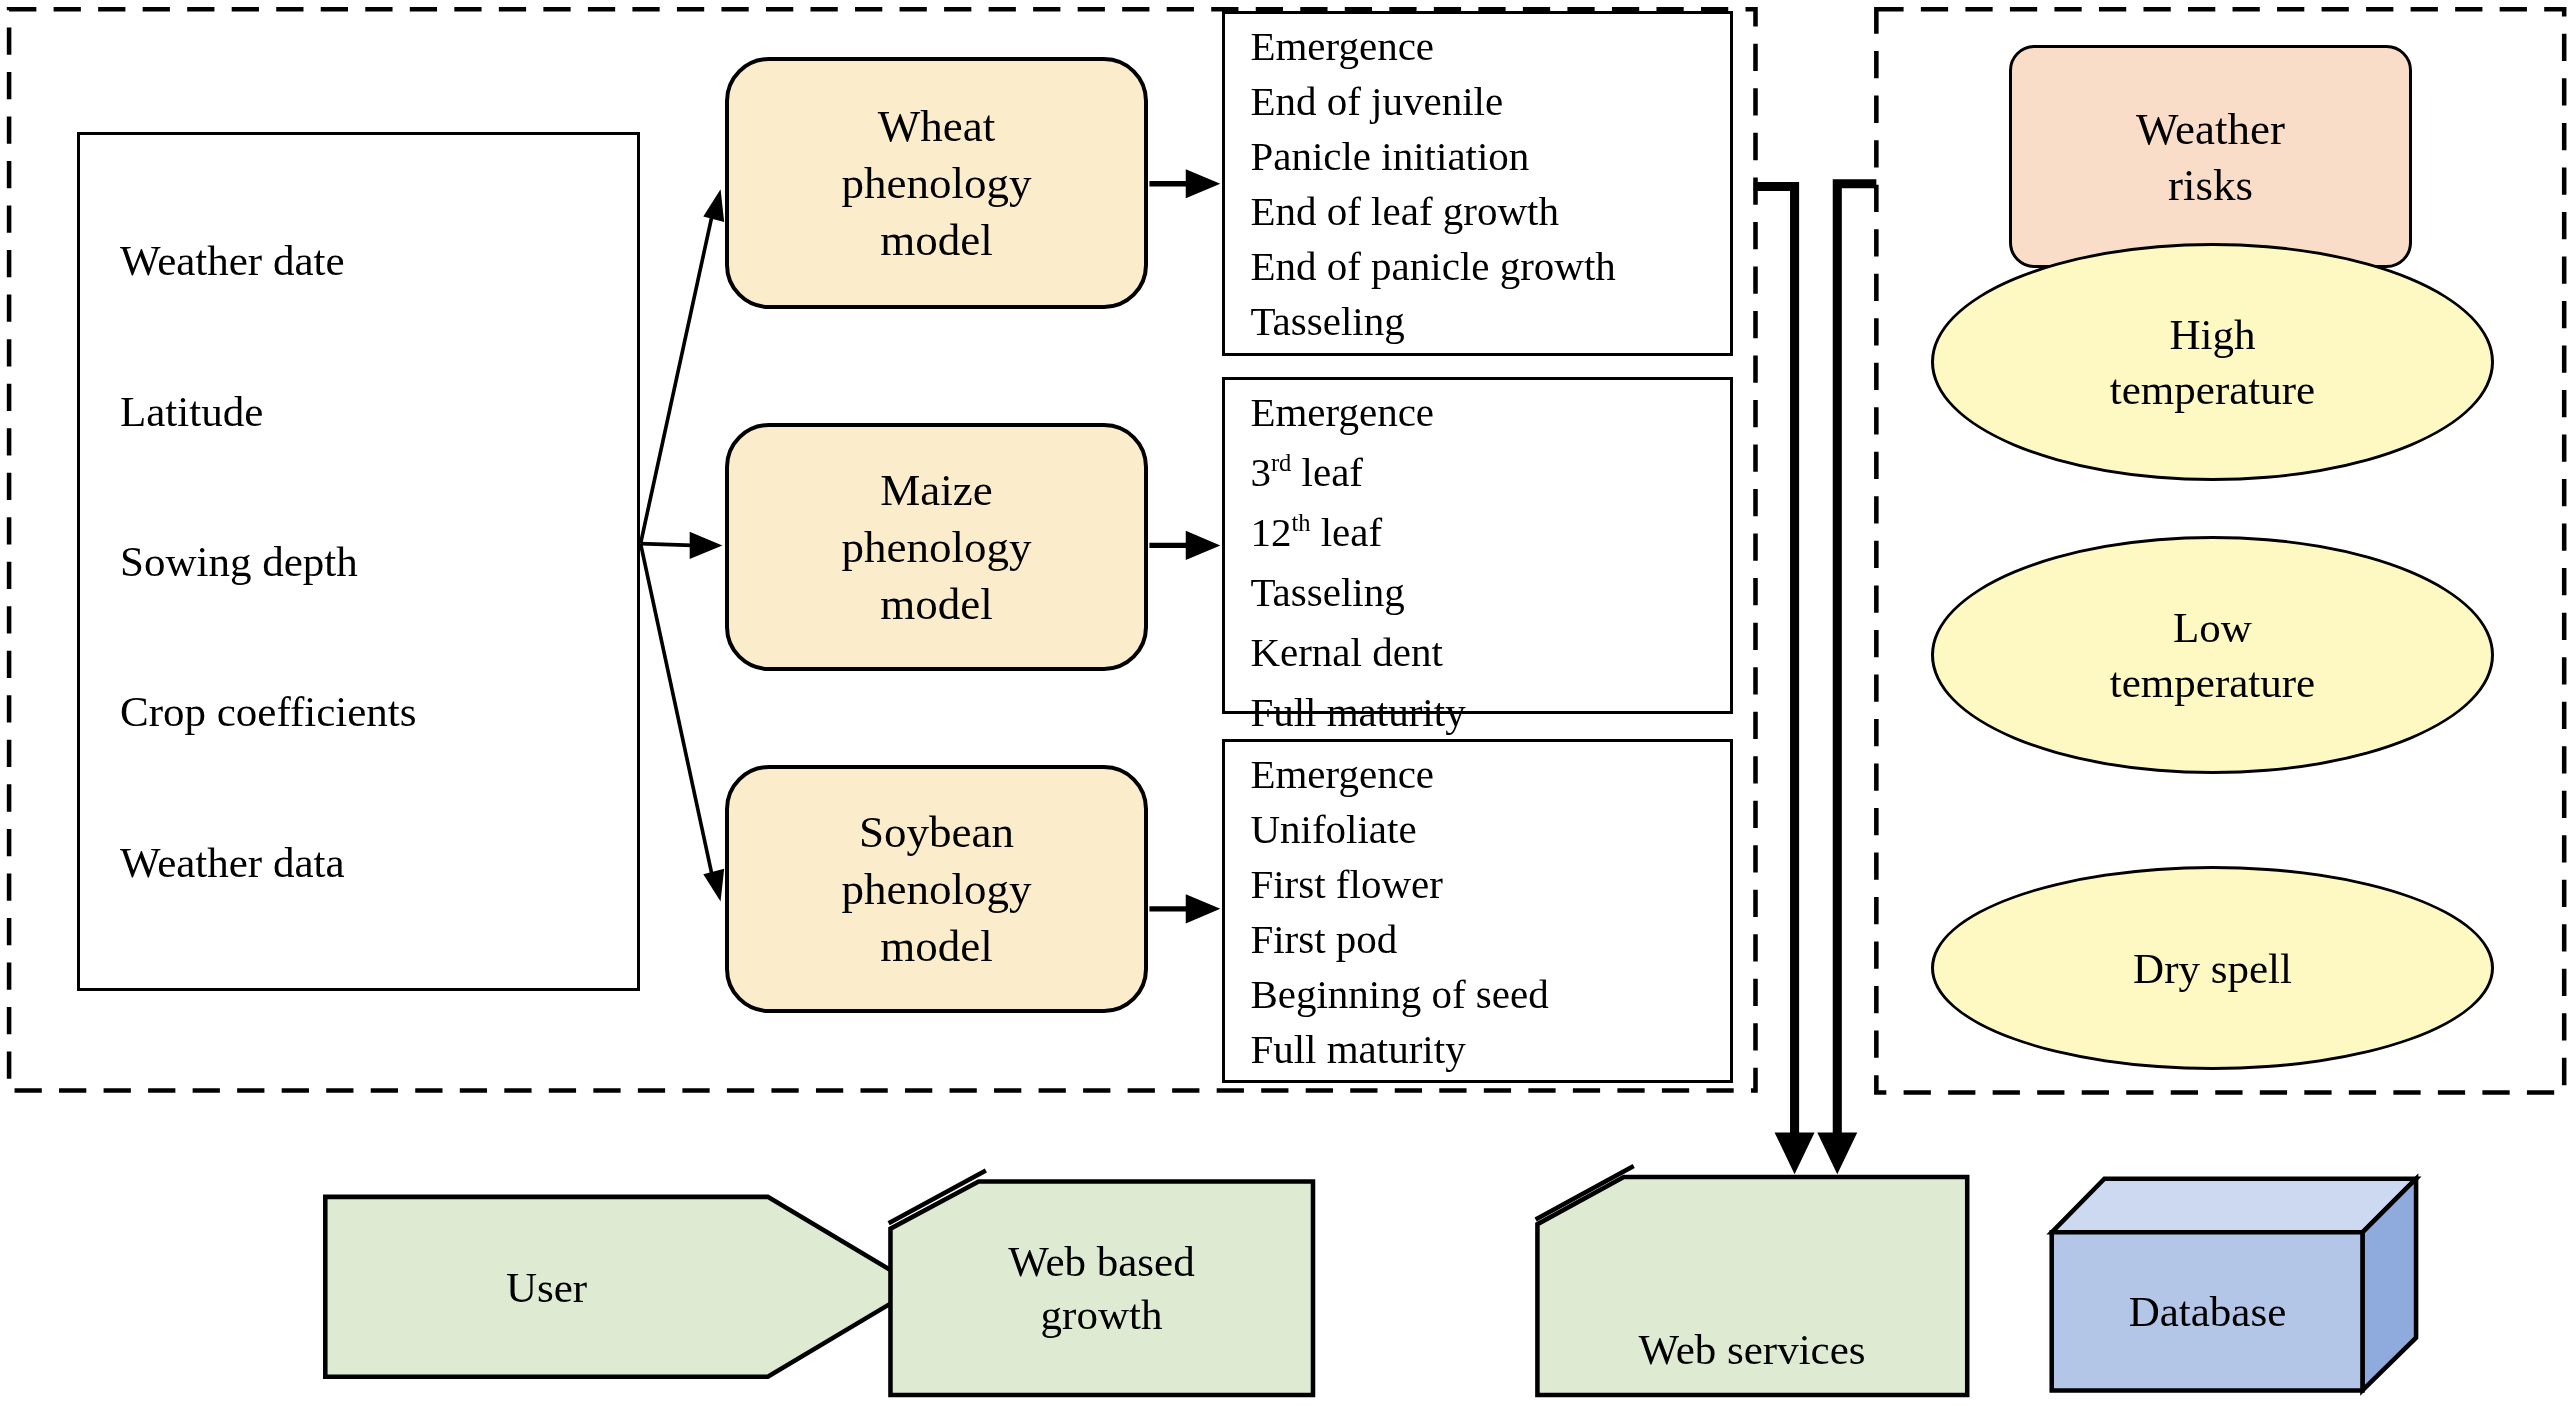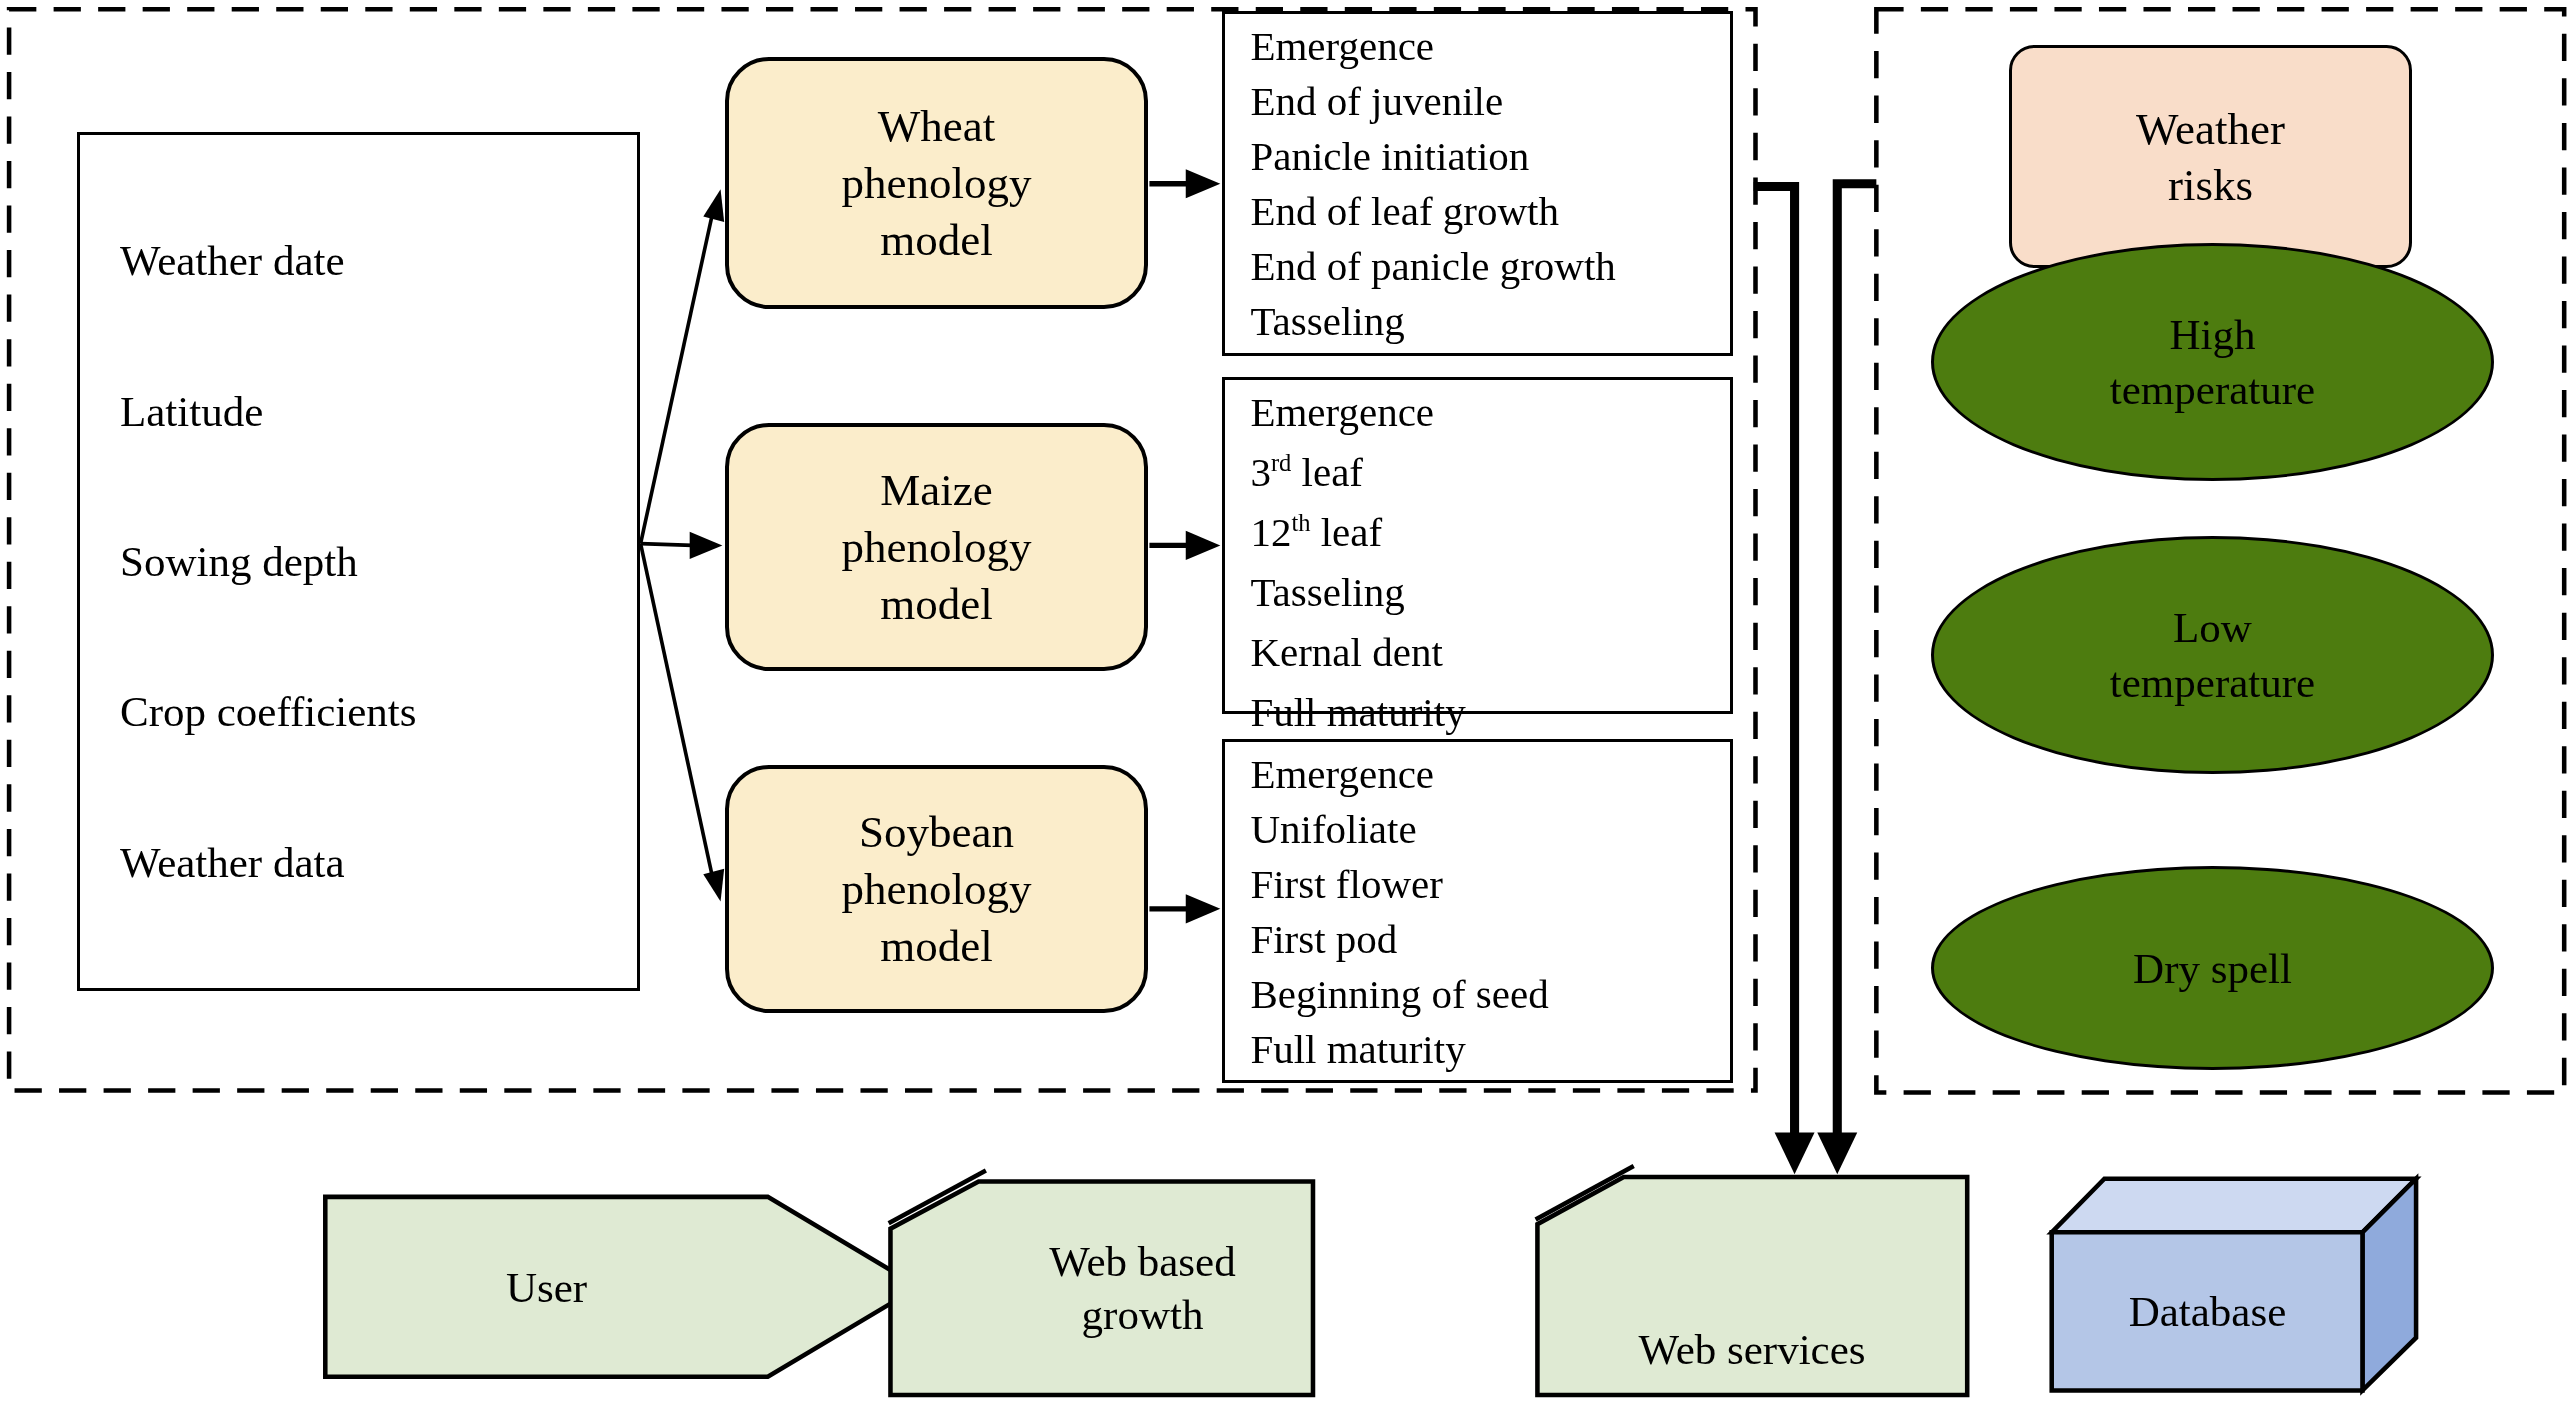--- a/index.html
+++ b/index.html
@@ -13,21 +13,21 @@
   .inputbox{display:flex;flex-direction:column;justify-content:space-evenly;
     padding-left:40px;font-size:43px;}
   .modelbox{background:#FBEDCB;border:4.5px solid #000;border-radius:44px;
     display:flex;flex-direction:column;align-items:center;justify-content:center;
     text-align:center;font-size:45px;line-height:57px;}
   .outbox{background:#ffffff;border:3.6px solid #000;padding:4.5px 0 0 25.4px;
     font-size:41px;line-height:55px;white-space:nowrap;}
   .riskbox{background:#F9DDC9;border:3.6px solid #000;border-radius:25.4px;
     display:flex;flex-direction:column;align-items:center;justify-content:center;
     text-align:center;font-size:45px;line-height:56px;}
-  .ellipse{background:#4d7c0f;border:3.6px solid #000;border-radius:50%;
+  .ellipse{background:#fef9c3;border:3.6px solid #000;border-radius:50%;
     display:flex;flex-direction:column;align-items:center;justify-content:center;
     text-align:center;font-size:43px;line-height:55px;}
   .legendlabel{display:flex;flex-direction:column;align-items:center;justify-content:center;
     text-align:center;font-size:43px;line-height:53px;background:transparent;}
   .sup{font-size:24.5px;position:relative;top:-14.5px;}
   .line{display:block;}
 </style>
 </head>
 <body>
 
@@ -134,21 +134,21 @@
     <span class="line">Low</span>
     <span class="line">temperature</span>
   </div>
   <div class="abs ellipse" style="left:1931px;top:866px;width:563px;height:204px;">
     <span class="line">Dry spell</span>
   </div>
 
   <div class="abs legendlabel" style="left:325px;top:1197px;width:443px;height:180px;">
     <span>User</span>
   </div>
-  <div class="abs legendlabel" style="left:890px;top:1181px;width:423px;height:214px;margin-left:41px;">
+  <div class="abs legendlabel" style="left:890px;top:1181px;width:423px;height:214px;">
     <span class="line">Web based</span>
     <span class="line">growth</span>
   </div>
   <div class="abs legendlabel" style="left:1537px;top:1240px;width:430px;height:218px;">
     <span>Web services</span>
   </div>
   <div class="abs legendlabel" style="left:2052px;top:1232px;width:311px;height:158px;">
     <span>Database</span>
   </div>
 

